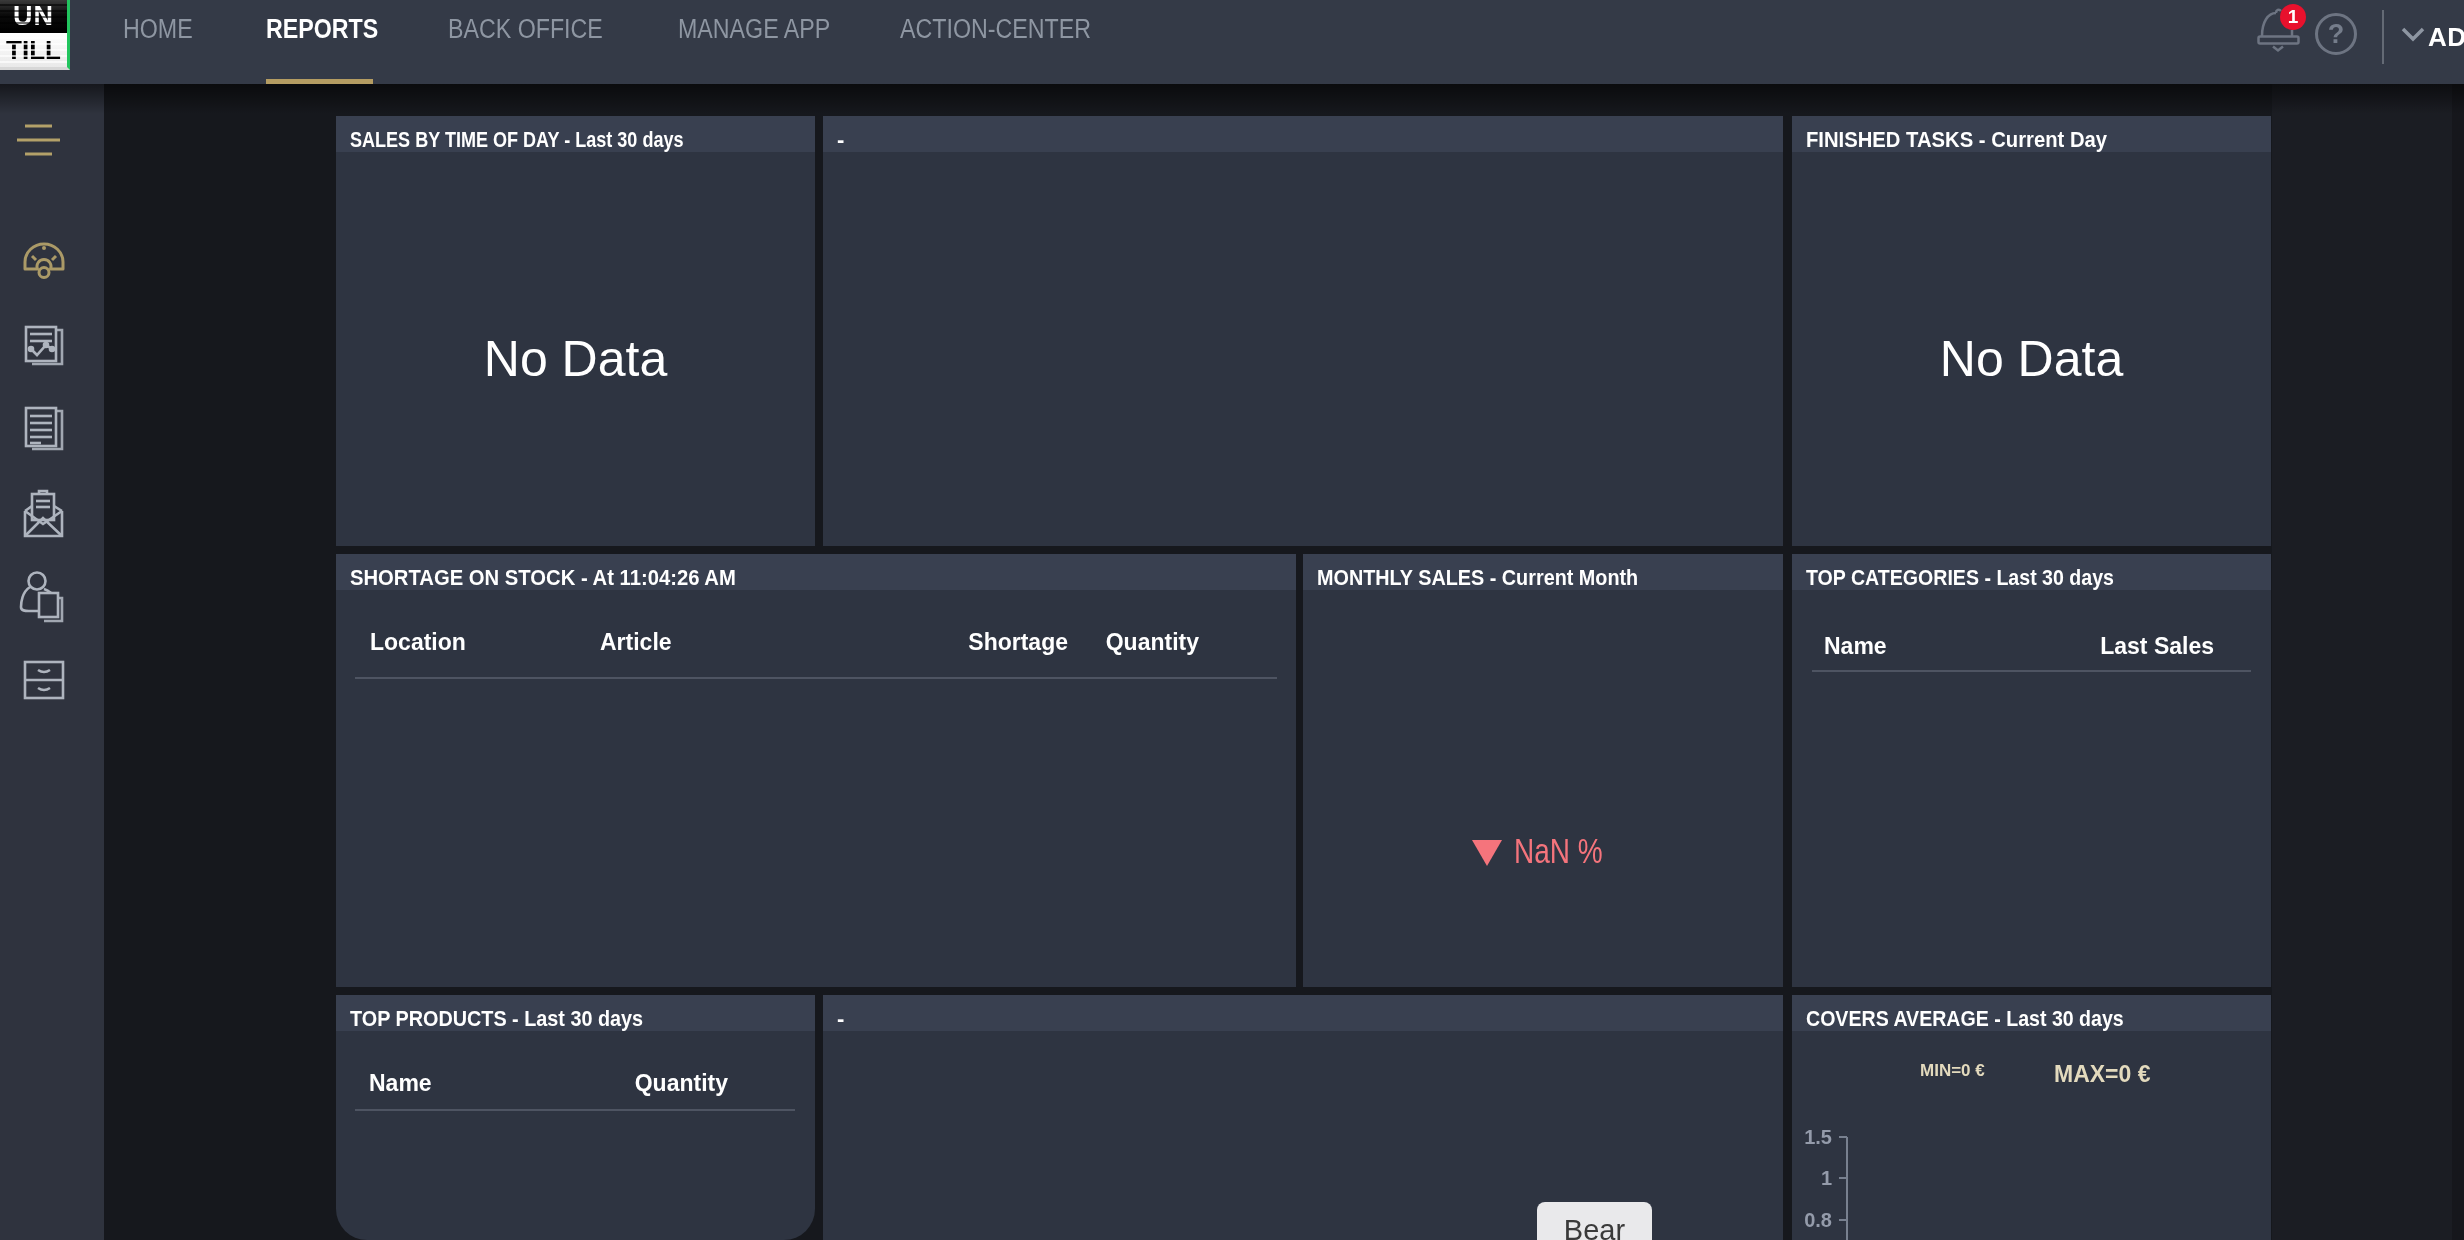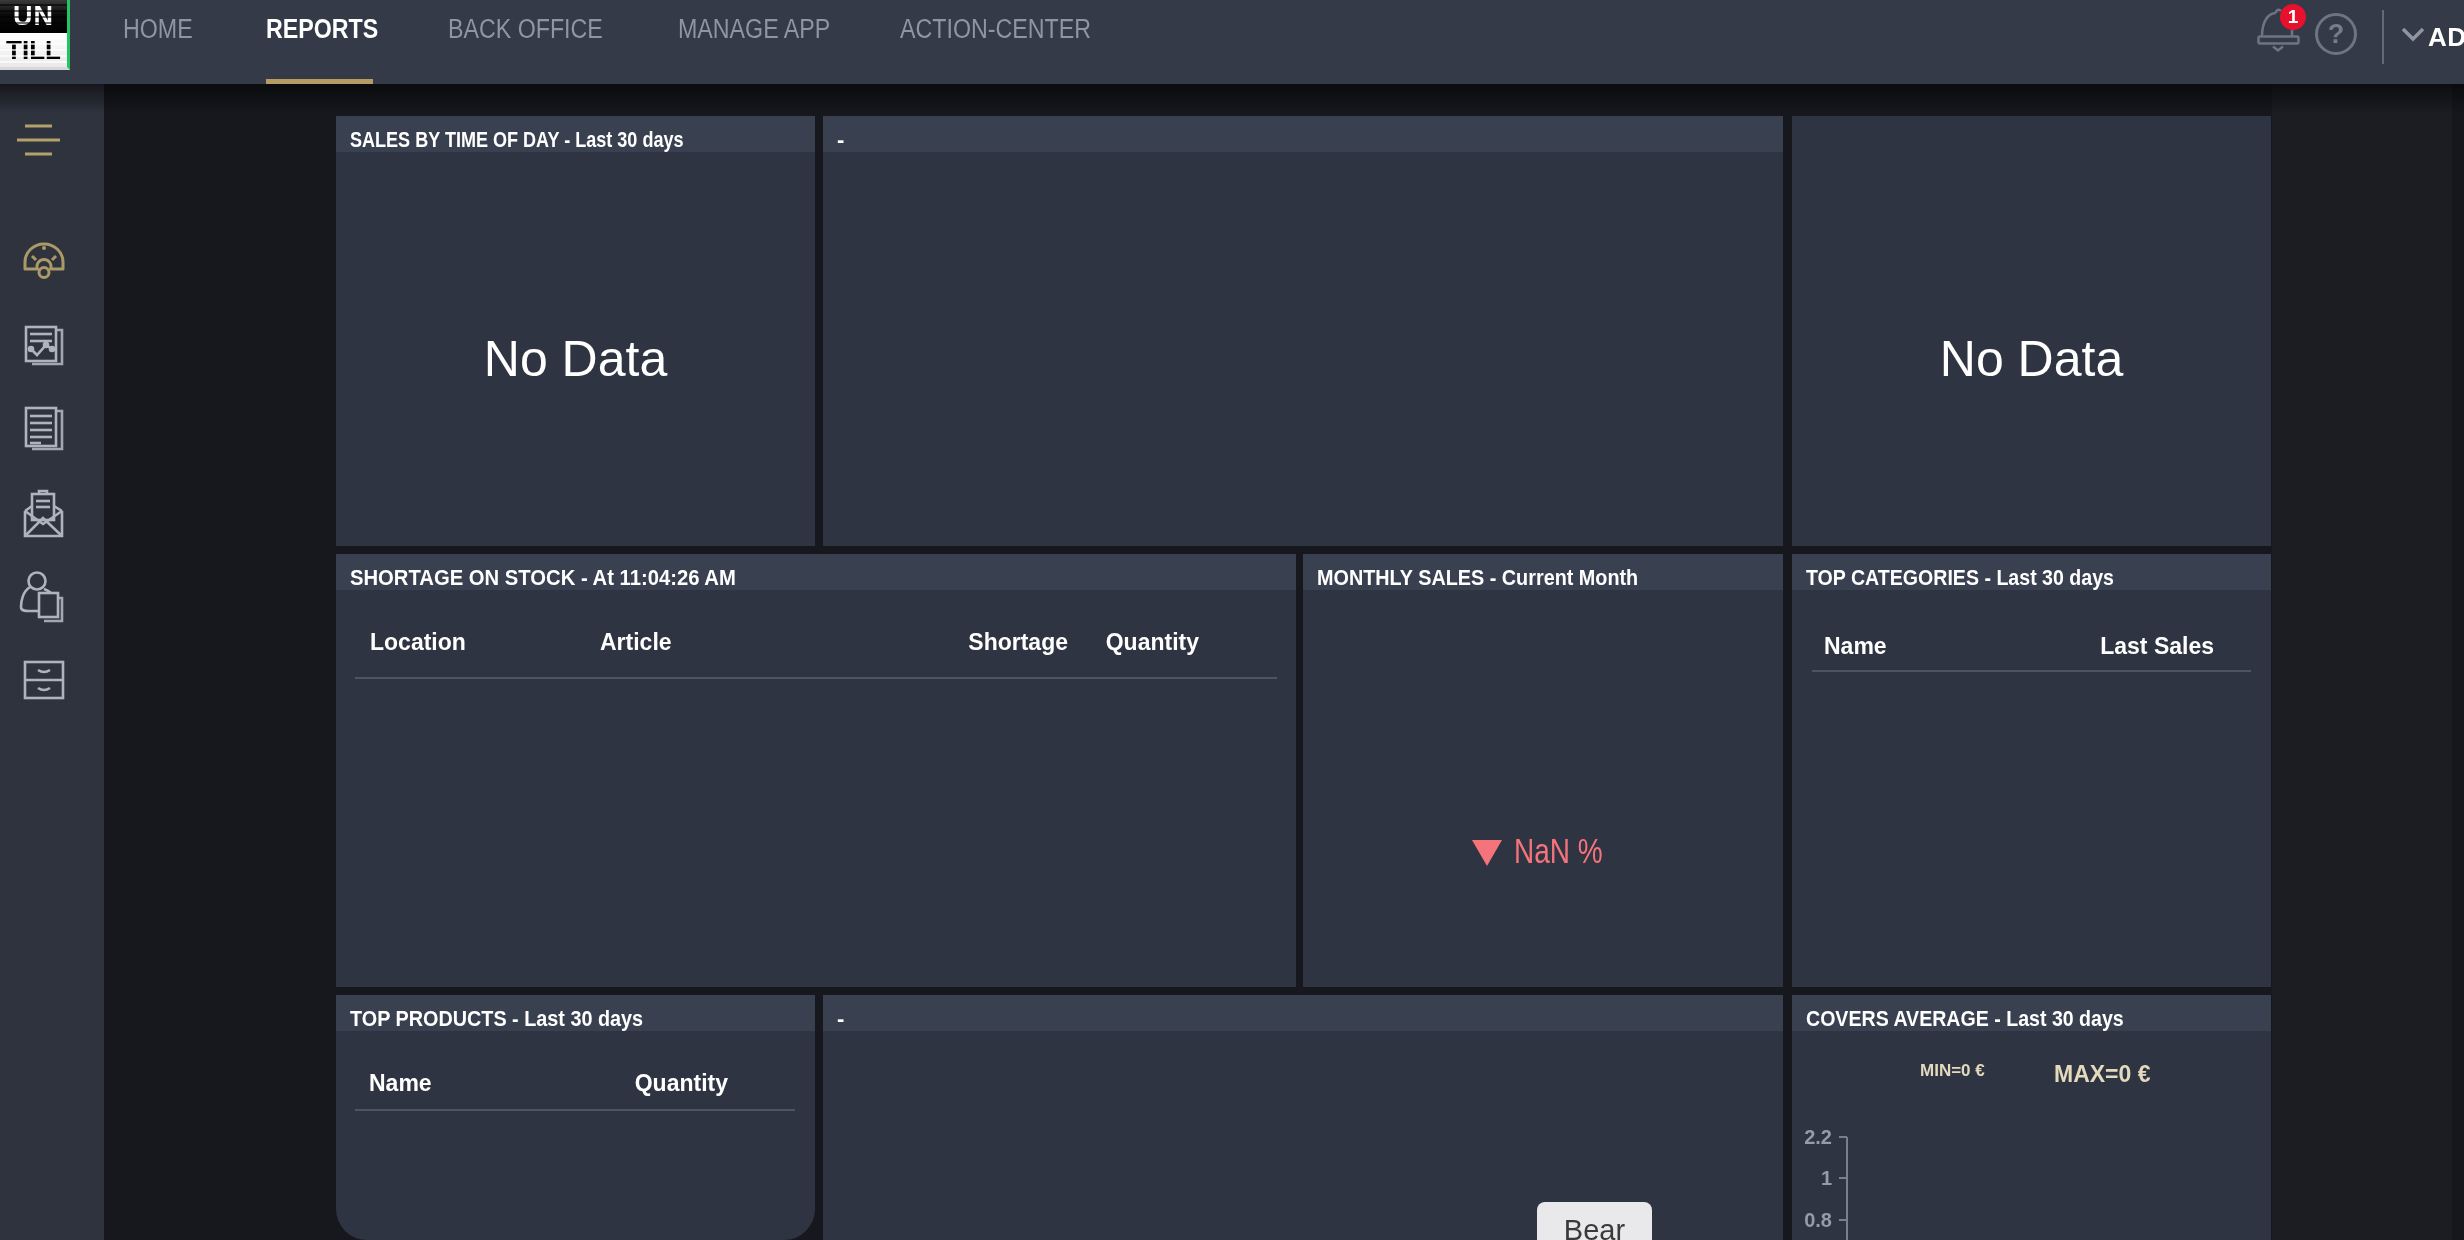--- a/index.html
+++ b/index.html
@@ -144,20 +144,21 @@
 </svg>
 
 <div class="card" style="left:336px;top:116px;width:479px;height:430px;">
   <div class="chead"><span style="transform:scaleX(0.82);">SALES BY TIME OF DAY - Last 30 days</span></div>
   <div class="nodata" style="top:214px;">No Data</div>
 </div>
 <div class="card" style="left:823px;top:116px;width:960px;height:430px;">
   <div class="chead">-</div>
 </div>
 <div class="card" style="left:1792px;top:116px;width:479px;height:430px;">
+  <div class="chead"><span style="transform:scaleX(0.92);">FINISHED TASKS - Current Day</span></div>
   <div class="nodata" style="top:214px;">No Data</div>
 </div>
 
 <div class="card" style="left:336px;top:554px;width:960px;height:433px;">
   <div class="chead"><span style="transform:scaleX(0.92);">SHORTAGE ON STOCK - At 11:04:26 AM</span></div>
 </div>
 <div class="abs thead" style="left:370px;top:629px;">Location</div>
 <div class="abs thead" style="left:600px;top:629px;">Article</div>
 <div class="abs thead" style="left:922px;top:629px;width:102px;text-align:right;margin-left:44px;">Shortage</div>
 <div class="abs thead" style="left:1099px;top:629px;width:100px;text-align:right;">Quantity</div>
@@ -186,21 +187,21 @@
 <div class="card" style="left:823px;top:995px;width:960px;height:245px;">
   <div class="chead">-</div>
 </div>
 <div class="abs" style="left:1537px;top:1202px;width:115px;height:56px;background:#e9e9eb;border-radius:8px;
      color:#3a3a3a;font-size:29px;text-align:center;line-height:56px;z-index:4;">Bear</div>
 
 <div class="card" style="left:1792px;top:995px;width:479px;height:245px;">
   <div class="chead"><span style="transform:scaleX(0.89);">COVERS AVERAGE - Last 30 days</span></div>
   <div class="abs" style="left:128px;top:66px;color:#e3dabd;font-size:17px;font-weight:bold;">MIN=0&nbsp;€</div>
   <div class="abs" style="left:262px;top:66px;color:#e3dabd;font-size:23px;font-weight:bold;">MAX=0&nbsp;€</div>
-  <div class="abs" style="left:0px;top:131px;width:40px;text-align:right;color:#949baa;font-size:20px;font-weight:bold;">2.2</div>
+  <div class="abs" style="left:0px;top:131px;width:40px;text-align:right;color:#949baa;font-size:20px;font-weight:bold;">1.5</div>
   <div class="abs" style="left:0px;top:172px;width:40px;text-align:right;color:#949baa;font-size:20px;font-weight:bold;">1</div>
   <div class="abs" style="left:0px;top:214px;width:40px;text-align:right;color:#949baa;font-size:20px;font-weight:bold;">0.8</div>
   <svg class="abs" style="left:44px;top:138px;" width="20" height="107" viewBox="0 0 20 107" fill="none" stroke="#78808f" stroke-width="2">
     <path d="M 11 4 L 11 107"></path>
     <path d="M 3 4 L 11 4"></path>
     <path d="M 3 45 L 11 45"></path>
     <path d="M 3 87 L 11 87"></path>
   </svg>
 </div>
 

